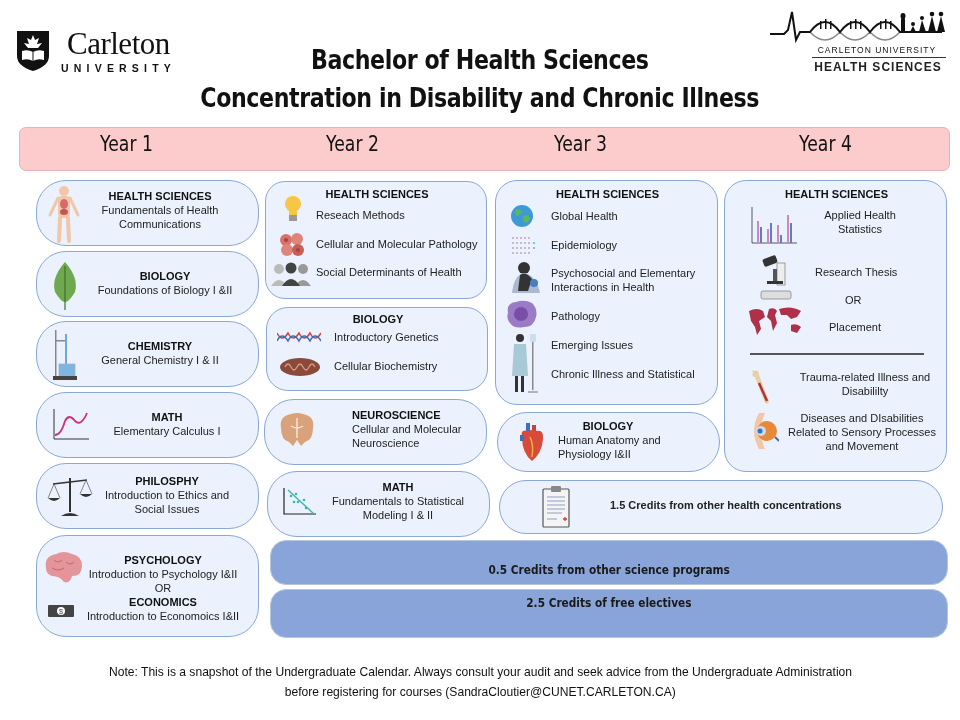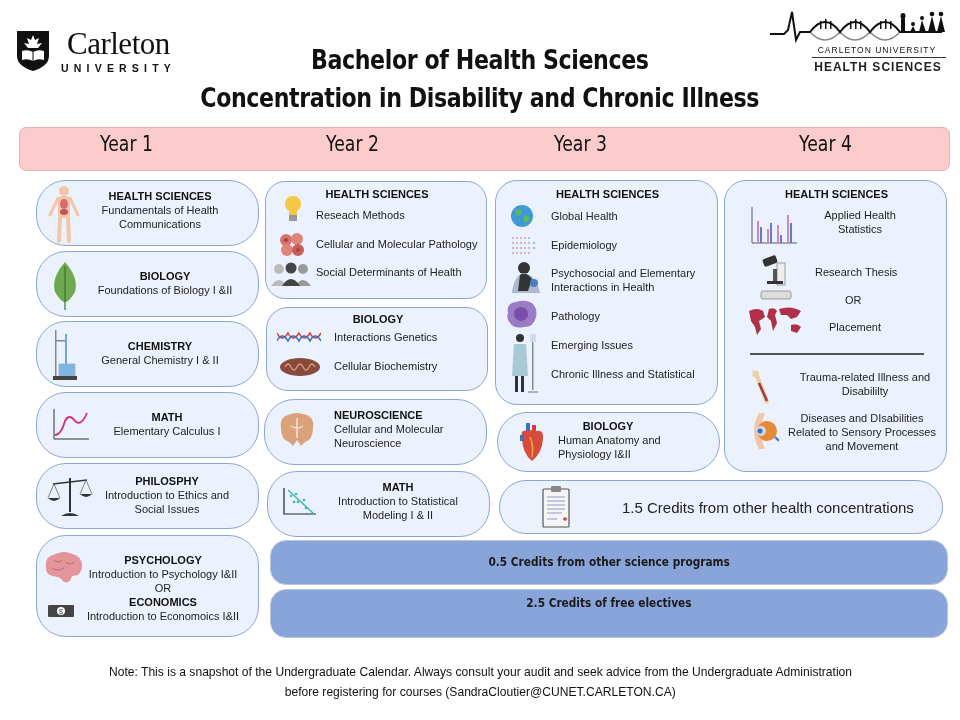--- a/index.html
+++ b/index.html
@@ -211,34 +211,34 @@
   </svg>
   <div class="item" style="left:50px;top:83px">Social Determinants of Health</div>
 </div>
 
 <div class="box" style="left:266px;top:307px;width:222px;height:84px;border-radius:22px">
   <div class="hdr abs" style="left:0;width:222px;text-align:center;top:5px">BIOLOGY</div>
   <svg class="icon" style="left:10px;top:23px" width="44" height="12" viewBox="0 0 44 12">
     <path d="M0 2 Q5 12 11 2 Q16 12 22 2 Q27 12 33 2 Q38 12 44 2" stroke="#d54040" stroke-width="1.5" fill="none"></path>
     <path d="M0 10 Q5 0 11 10 Q16 0 22 10 Q27 0 33 10 Q38 0 44 10" stroke="#3a6fb5" stroke-width="1.5" fill="none"></path>
   </svg>
-  <div class="item" style="left:67px;top:22px">Interactions Genetics</div>
+  <div class="item" style="left:67px;top:22px">Introductory Genetics</div>
   <svg class="icon" style="left:12px;top:49px" width="42" height="20" viewBox="0 0 42 20">
     <ellipse cx="21" cy="10" rx="20" ry="9" fill="#8a4a3a"></ellipse>
     <path d="M6 10 Q9 4 12 10 Q15 16 18 10 Q21 4 24 10 Q27 16 30 10 Q33 4 36 10" stroke="#d79a84" stroke-width="1.3" fill="none"></path>
   </svg>
   <div class="item" style="left:67px;top:51px">Cellular Biochemistry</div>
 </div>
 
 <div class="box pill" style="left:264px;top:399px;width:223px;height:66px">
   <svg class="icon" style="left:12px;top:12px" width="40" height="36" viewBox="0 0 40 36">
     <path d="M4 16 Q2 4 14 2 Q20 0 26 2 Q38 4 36 16 Q36 28 28 30 L24 34 L20 28 L16 34 L12 30 Q4 28 4 16 Z" fill="#d9a27b"></path>
     <path d="M20 6 V26 M14 14 Q20 18 26 14" stroke="#f5e4d6" stroke-width="1.5" fill="none"></path>
   </svg>
-  <div class="abs" style="left:69px;top:8px;font-size:11px;line-height:14px">
+  <div class="abs" style="left:87px;top:8px;font-size:11px;line-height:14px">
     <div class="hdr">NEUROSCIENCE</div>
     <div>Cellular and Molecular</div>
     <div>Neuroscience</div>
   </div>
 </div>
 
 <div class="box pill" style="left:267px;top:471px;width:223px;height:66px">
   <svg class="icon" style="left:14px;top:14px" width="36" height="34" viewBox="0 0 36 34">
     <path d="M2 2 V28 H34" stroke="#222" stroke-width="1.2" fill="none"></path>
     <path d="M6 4 L32 28" stroke="#3ab5b0" stroke-width="1.4"></path>
@@ -246,21 +246,21 @@
         <circle cx="9" cy="10" r="1.3"></circle>
         <circle cx="14" cy="8" r="1.3"></circle>
         <circle cx="16" cy="16" r="1.3"></circle>
         <circle cx="22" cy="14" r="1.3"></circle>
         <circle cx="24" cy="22" r="1.3"></circle>
         <circle cx="12" cy="16" r="1.3"></circle>
       </g>
   </svg>
   <div class="center-text" style="left:50px;top:8px;width:160px">
     <div class="hdr">MATH</div>
-    <div>Introduction to Statistical</div>
+    <div>Fundamentals to Statistical</div>
     <div>Modeling I &amp; II</div>
   </div>
 </div>
 
 <div class="box" style="left:495px;top:180px;width:223px;height:225px;border-radius:22px">
   <div class="hdr abs" style="left:0;width:223px;text-align:center;top:7px">HEALTH SCIENCES</div>
   <svg class="icon" style="left:14px;top:23px" width="24" height="24" viewBox="0 0 24 24">
     <circle cx="12" cy="12" r="11" fill="#3d9ad6"></circle>
       <path d="M5 6 Q10 4 12 8 Q10 12 6 12 Z M13 12 Q18 10 20 14 Q18 20 14 18 Z" fill="#5cb85c"></path>
   </svg>
@@ -400,25 +400,25 @@
     <g stroke="#a5b4cc" stroke-width="1.3">
         <line x1="5" y1="12" x2="23" y2="12"></line>
         <line x1="5" y1="16" x2="23" y2="16"></line>
         <line x1="5" y1="20" x2="23" y2="20"></line>
         <line x1="5" y1="24" x2="23" y2="24"></line>
         <line x1="5" y1="28" x2="20" y2="28"></line>
         <line x1="5" y1="34" x2="15" y2="34"></line>
       </g>
     <path d="M21 34 H25 M23 32 V36" stroke="#d43b3b" stroke-width="1.3"></path>
   </svg>
-  <div class="abs" style="left:122px;top:18px;font-size:15px;font-weight:normal;color:#222">1.5 Credits from other health concentrations</div>
+  <div class="abs" style="left:110px;top:18px;font-size:11px;font-weight:bold;color:#222">1.5 Credits from other health concentrations</div>
 </div>
 
 <div class="wide" style="left:270px;top:540px;width:678px;height:45px">
-  <div class="l1" style="margin-top:14px"><span class="cond">0.5 Credits from other science programs</span></div>
+  <div class="l1" style="margin-top:22px"><span class="cond">0.5 Credits from other science programs</span></div>
 </div>
 
 <div class="wide" style="left:270px;top:589px;width:678px;height:49px">
   <div class="l1" style="margin-top:6px"><span class="cond">2.5 Credits of free electives</span></div>
 </div>
 
 <div class="note">
   <div><span>Note: This is a snapshot of the Undergraduate Calendar. Always consult your audit and seek advice from  the Undergraduate Administration</span></div>
   <div><span>before registering  for courses (SandraCloutier@CUNET.CARLETON.CA)</span></div>
 </div>

